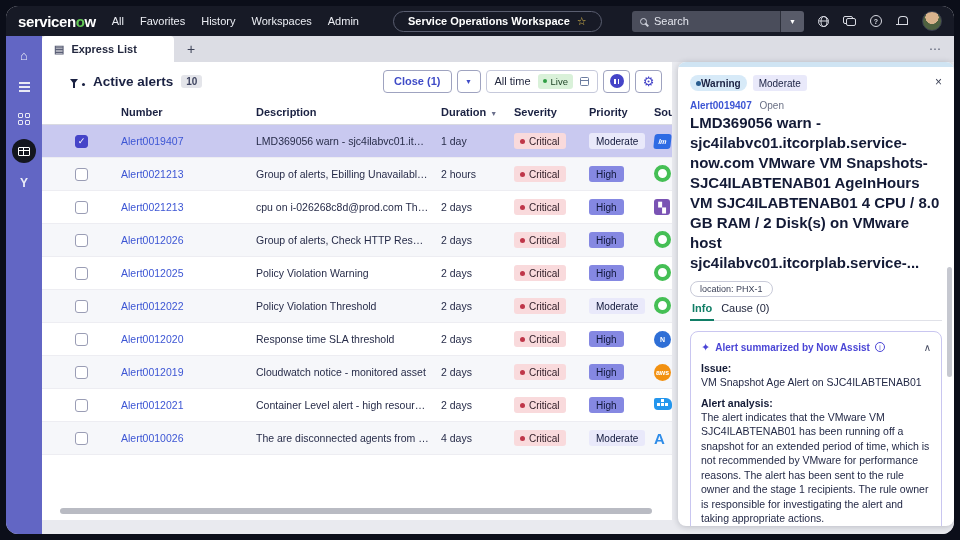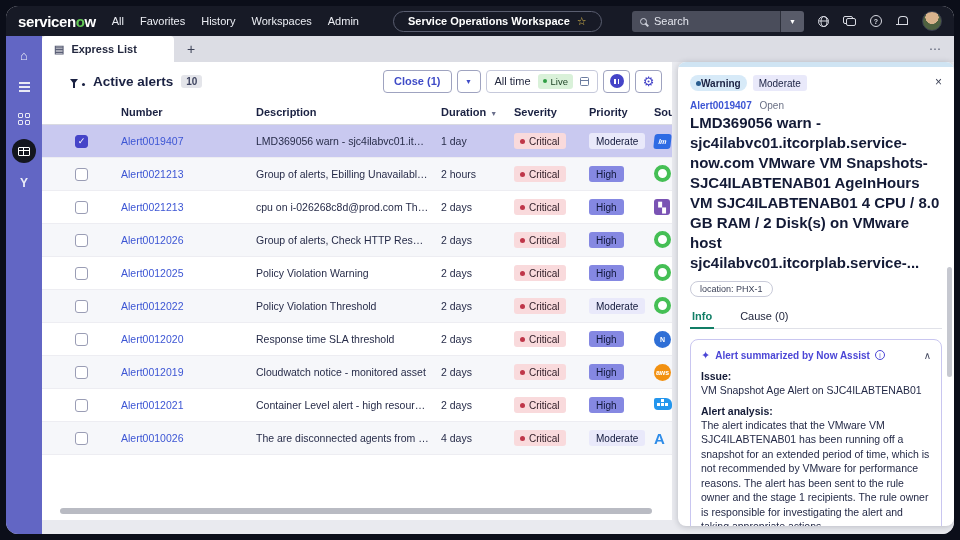--- a/index.html
+++ b/index.html
@@ -112,21 +112,21 @@
   .badge-row { display:flex; gap:6px; align-items:center; }
   .warn-badge { display:inline-flex; align-items:center; background:#d7eaf8; border-radius:8px; padding:2.5px 6px; font-size:10px; font-weight:600; color:#1a2142; }
   .warn-dot { width:5px; height:5px; border-radius:50%; background:#2a5d8f; }
   .mod-badge { background:#e9e9fa; border-radius:3px; padding:2.5px 6px; font-size:10px; color:#1a2142; }
   .panel-close { position:absolute; right:12px; top:8px; font-size:12px; color:#3c4156; }
   .alert-link-row { margin-top:9px; font-size:10px; }
   .alert-link { color:#3d56d4; font-weight:600; }
   .alert-state { color:#6a7085; margin-left:5px; }
   .panel-title { margin-top:2px; font-size:15px; font-weight:700; color:#131a36; line-height:1.33; overflow-wrap:break-word; }
   .loc-pill { display:inline-block; margin-top:8px; border:1px solid #c9cbd9; border-radius:10px; padding:2px 9px; font-size:9px; color:#3c4258; }
-  .panel-tabs { margin-top:13px; display:flex; gap:24px; border-bottom:1px solid #e0e1e8; }
+  .panel-tabs { margin-top:5px; display:flex; gap:5px; border-bottom:1px solid #e0e1e8; }
   .ptab { font-size:11px; padding:0 2px 5px; color:#23283f; }
   .ptab.active { color:#117e66; font-weight:700; border-bottom:2px solid #117e66; margin-bottom:-1px; }
   .na-card { margin-top:10px; border:1px solid #c9c6f0; border-radius:8px; padding:9px 10px 8px; }
   .na-head { display:flex; align-items:center; gap:5px; }
   .sparkle { color:#4b46d6; font-size:11px; }
   .na-title { font-size:10px; font-weight:700; color:#4b46d6;text-align:center; }
   .icon-info { width:10px; height:10px; border:1px solid #4b46d6; border-radius:50%; display:inline-flex; align-items:center; justify-content:center; font-size:6.5px; color:#4b46d6; }
   .na-chevron { margin-left:auto; font-size:10px; color:#454a60; }
   .na-label { margin-top:8px; font-size:10.5px; font-weight:700; color:#131a36; }
   .na-text { font-size:10.5px; color:#242a47; line-height:1.38; margin-top:1px; }

